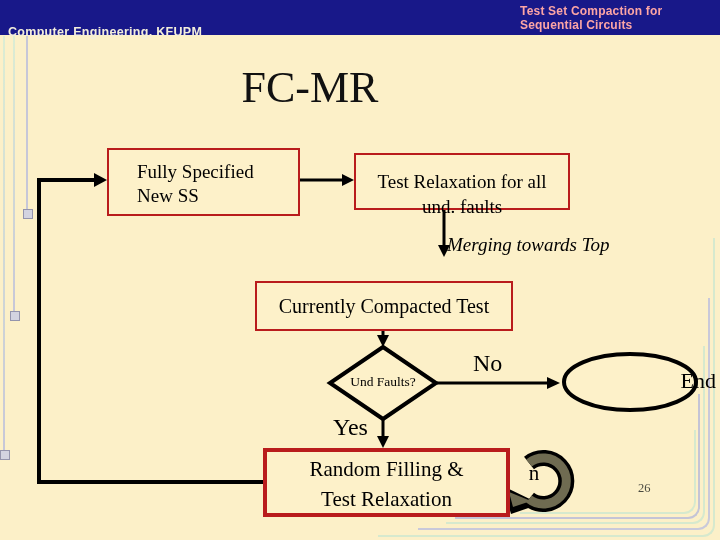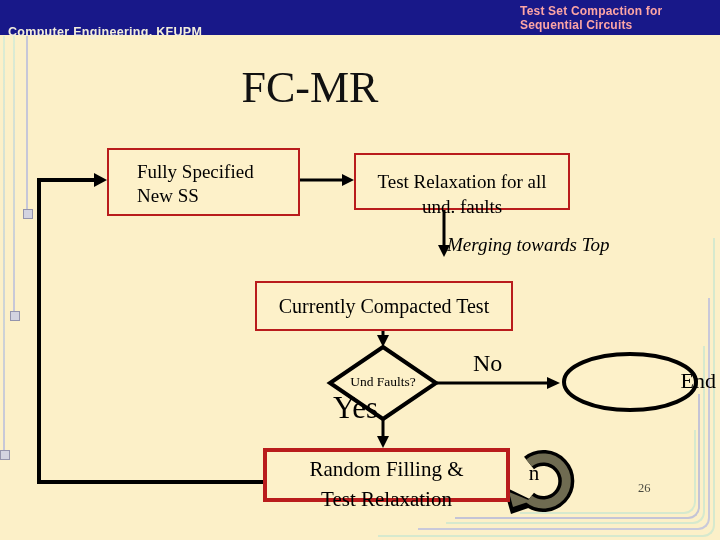--- a/index.html
+++ b/index.html
@@ -59,26 +59,26 @@
   .fbox{
     position:absolute;background:#FDF1C9;border:2px solid #b91c1c;
     box-sizing:border-box;
   }
   #box-fully{left:107px;top:148px;width:193px;height:68px;
     padding:10px 0 0 28px;font-size:19px;line-height:24px;}
   #box-relax{left:354px;top:153px;width:216px;height:57px;
     padding-top:14px;text-align:center;font-size:19px;line-height:25px;}
   #box-curr{left:255px;top:257px;width:258px;height:50px;
     text-align:center;font-size:20px;line-height:46px;margin-top:24px;}
-  #box-random{left:263px;top:448px;width:247px;height:54px;border-width:4px;
+  #box-random{left:263px;top:448px;width:247px;height:69px;border-width:4px;
     padding-top:2px;text-align:center;font-size:21px;line-height:30px;}
   .flabel{position:absolute;white-space:nowrap;}
   #lbl-merging{left:447px;top:234px;font-size:19px;font-style:italic;}
   #lbl-no{left:473px;top:350px;font-size:24px;}
-  #lbl-yes{left:333px;top:390px;font-size:31px;}
+  #lbl-yes{left:333px;top:414px;font-size:24px;}
   #lbl-diamond{left:331px;top:374px;width:104px;text-align:center;font-size:13.5px;white-space:nowrap;}
   #lbl-end{left:564px;top:368px;width:132px;text-align:right;font-size:22px;padding-left:20px;}
   #lbl-n{left:522px;top:461px;width:24px;text-align:center;font-size:21px;}
   #page-num{position:absolute;left:638px;top:481px;font-size:12.5px;color:#4A4A40;}
 </style>
 </head>
 <body>
 
 <div id="slide">
 

